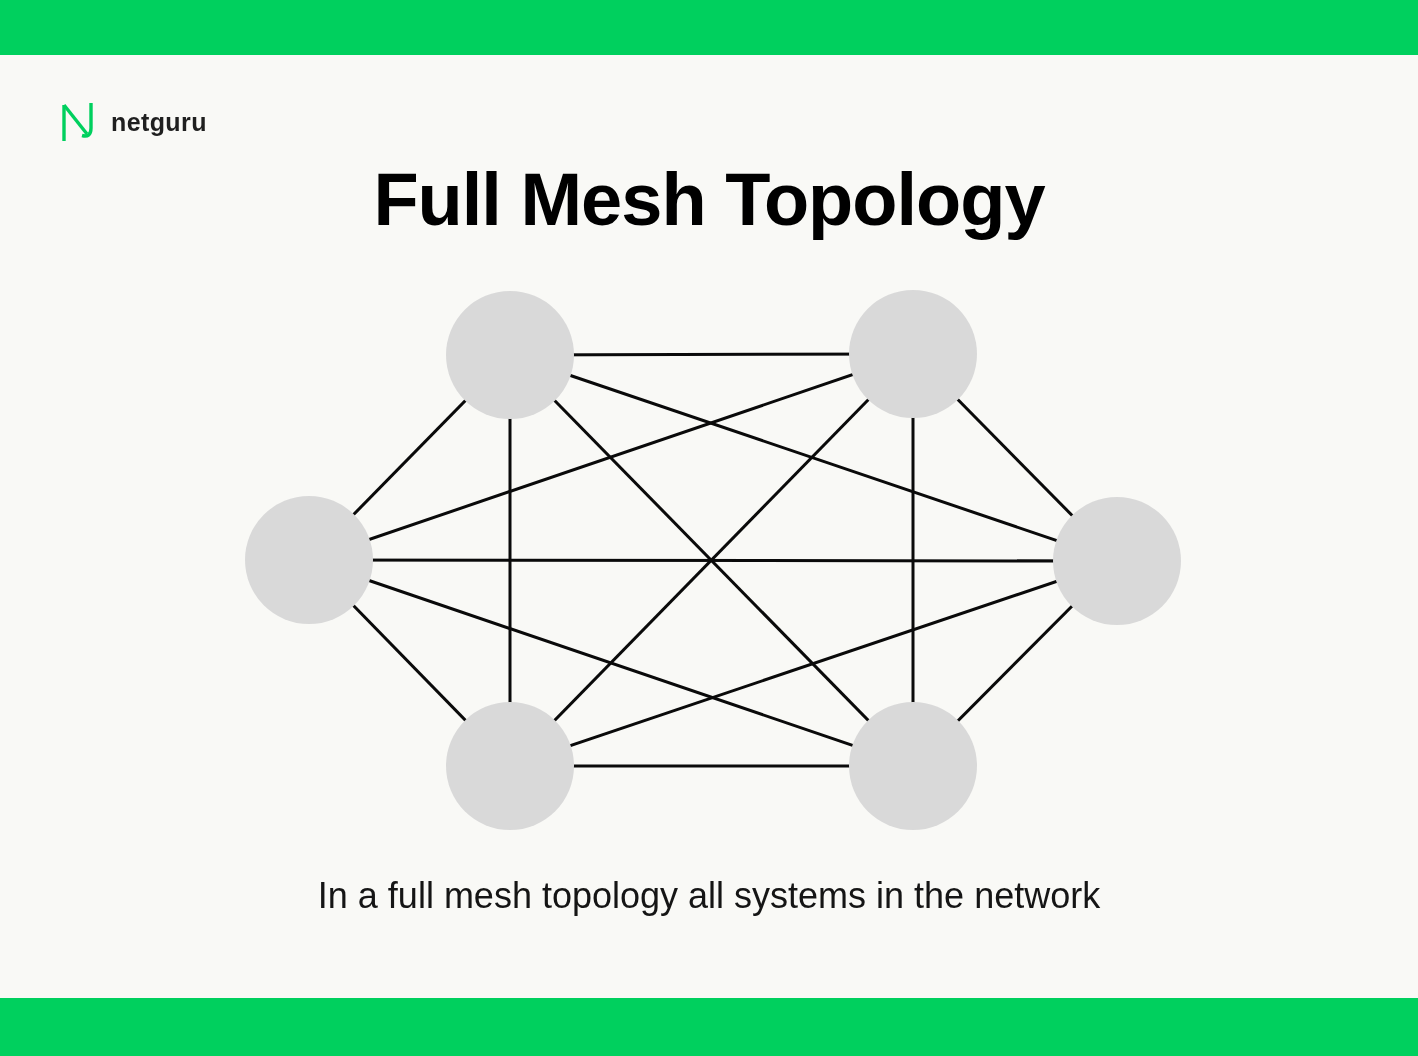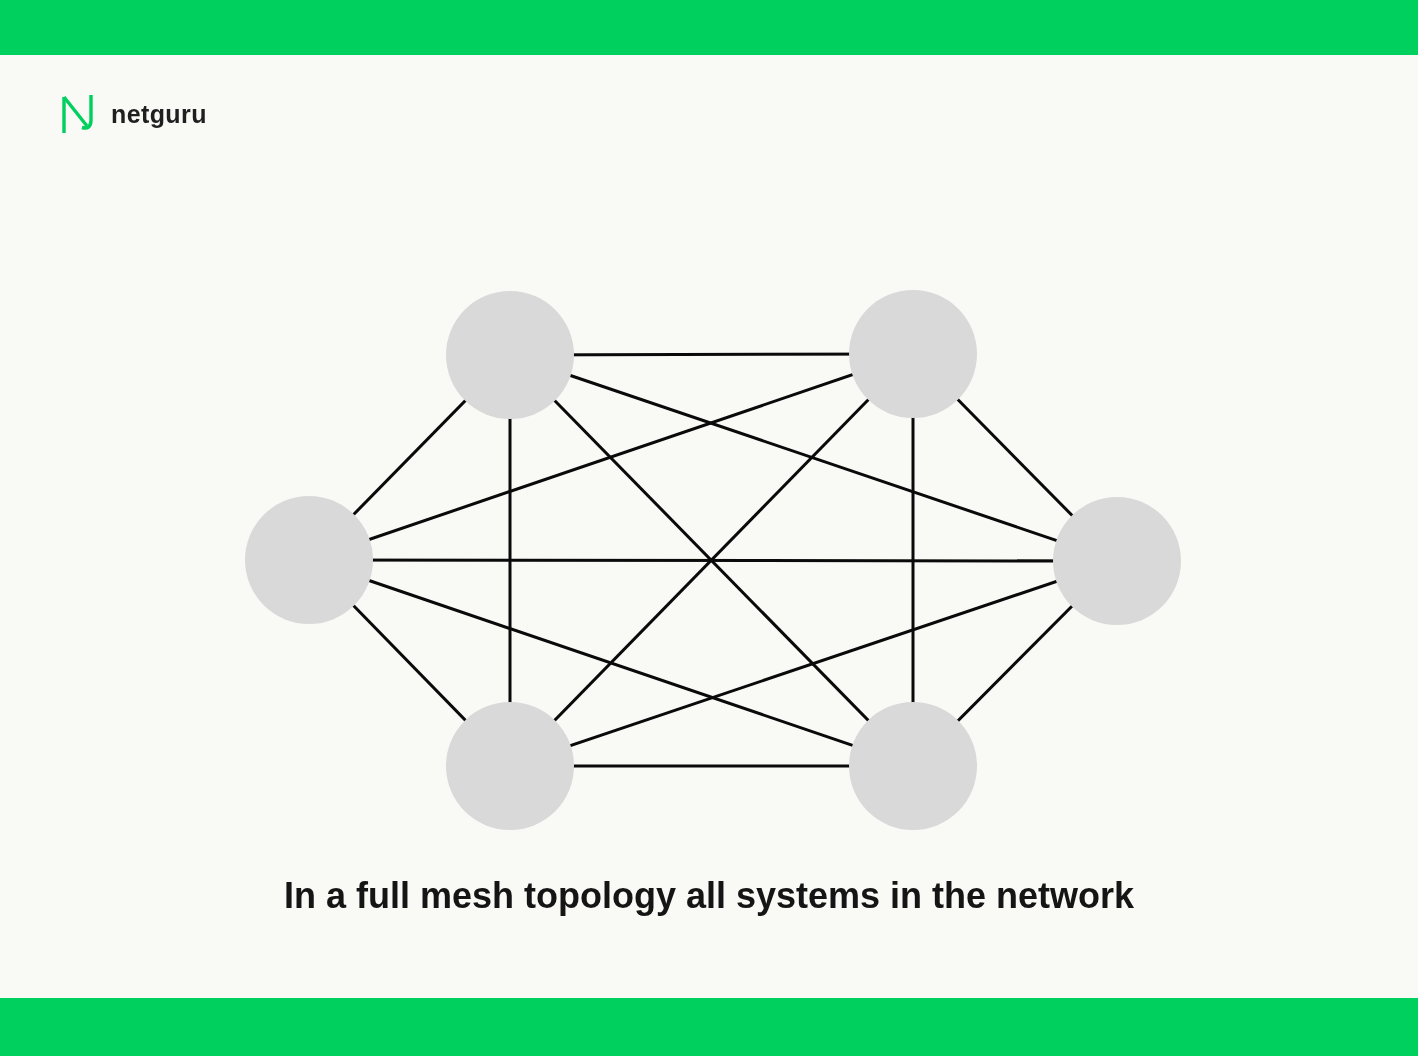--- a/index.html
+++ b/index.html
@@ -22,21 +22,21 @@
     left: 0;
     width: 100%;
     background: #00d05e;
   }
   .accent-bar.top { top: 0; height: 55px; }
   .accent-bar.bottom { bottom: 0; height: 58px; }
 
   .logo {
     position: absolute;
     left: 57px;
-    top: 93px;
+    top: 101px;
     display: flex;
     align-items: center;
     gap: 12px;
   }
   .logo-mark { display: block; }
   .logo-text {
     font-size: 25px;
     font-weight: 700;
     color: #1f1f1f;
     letter-spacing: 0.4px;
@@ -65,40 +65,41 @@
   }
 
   .caption {
     position: absolute;
     top: 872px;
     left: 0;
     width: 100%;
     text-align: center;
     font-size: 36px;
     line-height: 48px;
-    font-weight: 700;
+    font-weight: 400;
     color: #151515;
   }
 </style>
 </head>
 <body>
 
 <div class="page">
 
   <div class="accent-bar top"></div>
 
   <div class="logo">
     <svg class="logo-mark" width="42" height="42" viewBox="0 0 42 42" aria-hidden="true">
       <path d="M7 4 V 40" fill="none" stroke="#00d05e" stroke-width="3.4"></path>
       <path d="M7 4 L 30 33" fill="none" stroke="#00d05e" stroke-width="3.4"></path>
       <path d="M34 2 V 27 Q34 37 25 34.5" fill="none" stroke="#00d05e" stroke-width="3.4"></path>
     </svg>
     <span class="logo-text">netguru</span>
   </div>
 
+  <h1 class="page-title">Full Mesh Topology</h1>
 
   <svg class="diagram-svg" viewBox="0 0 1418 1056" aria-hidden="true">
       <line x1="510" y1="355" x2="913" y2="354" stroke="#0a0a0a" stroke-width="3"></line>
       <line x1="510" y1="355" x2="1117" y2="561" stroke="#0a0a0a" stroke-width="3"></line>
       <line x1="510" y1="355" x2="913" y2="766" stroke="#0a0a0a" stroke-width="3"></line>
       <line x1="510" y1="355" x2="510" y2="766" stroke="#0a0a0a" stroke-width="3"></line>
       <line x1="510" y1="355" x2="309" y2="560" stroke="#0a0a0a" stroke-width="3"></line>
       <line x1="913" y1="354" x2="1117" y2="561" stroke="#0a0a0a" stroke-width="3"></line>
       <line x1="913" y1="354" x2="913" y2="766" stroke="#0a0a0a" stroke-width="3"></line>
       <line x1="913" y1="354" x2="510" y2="766" stroke="#0a0a0a" stroke-width="3"></line>

